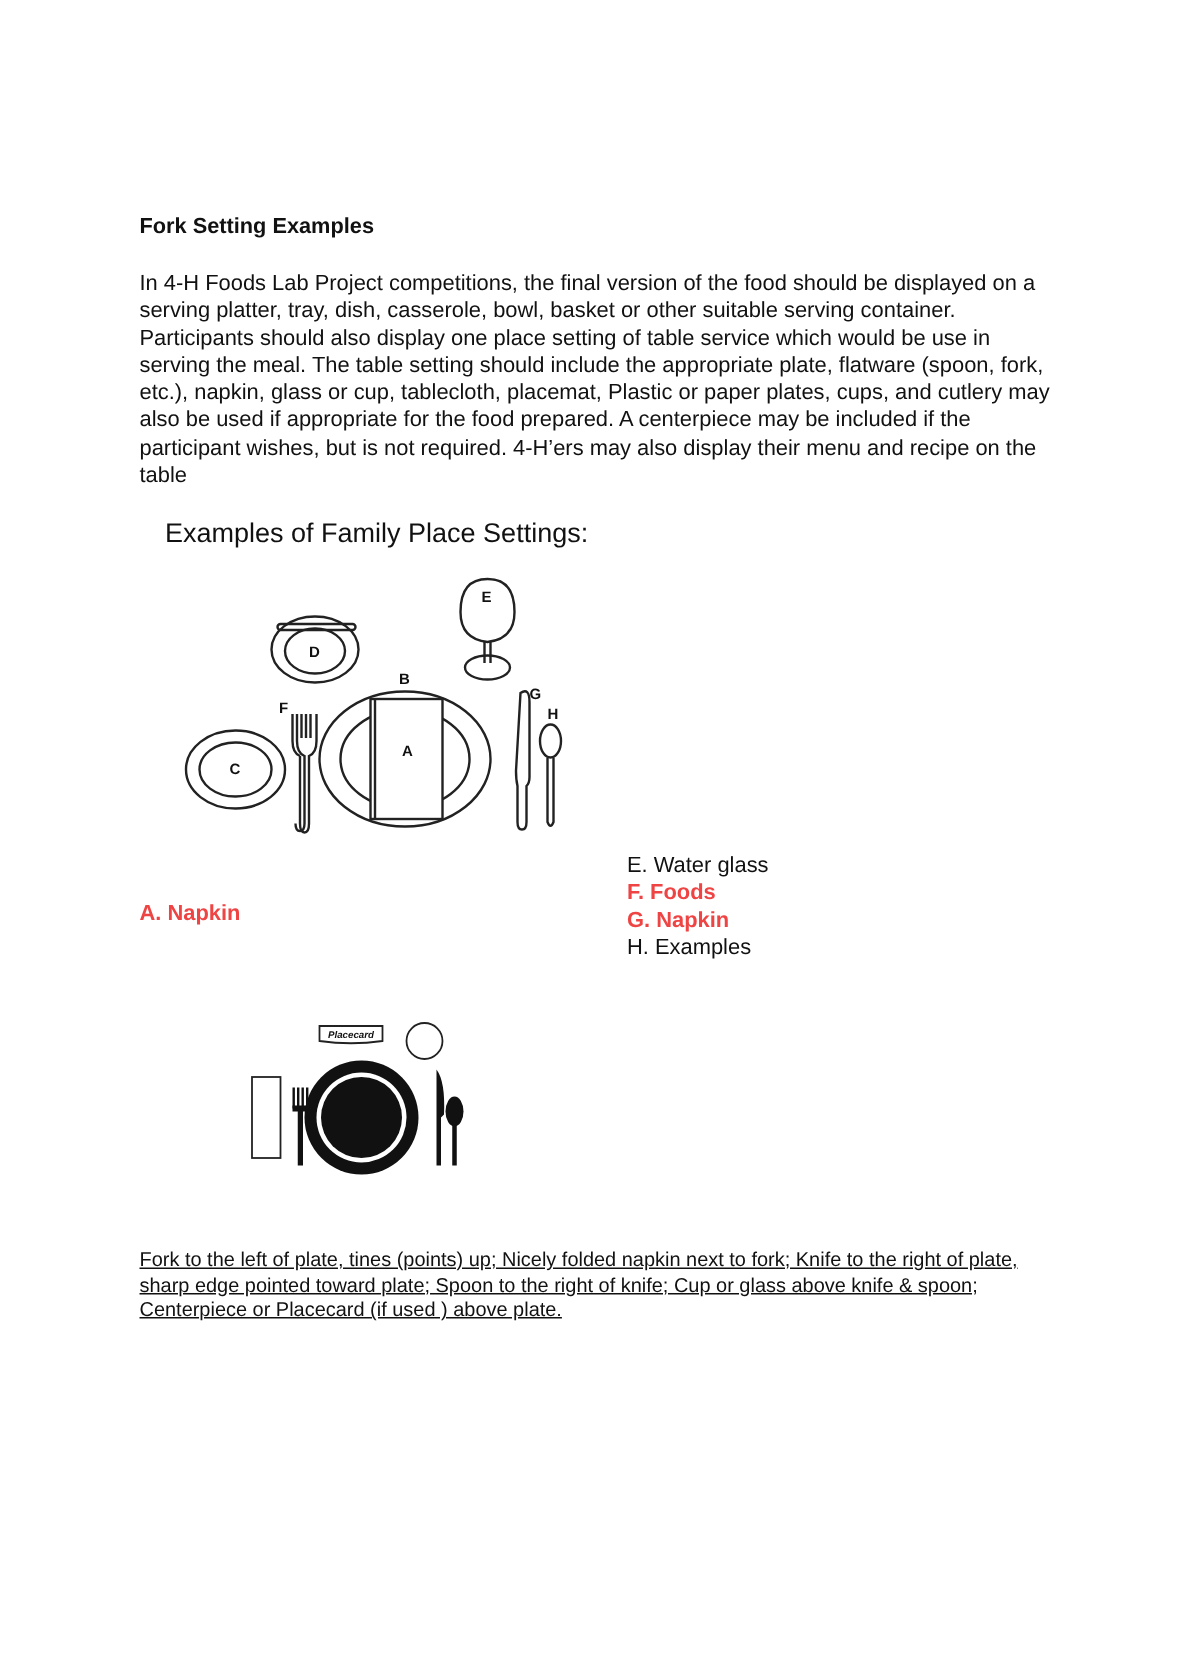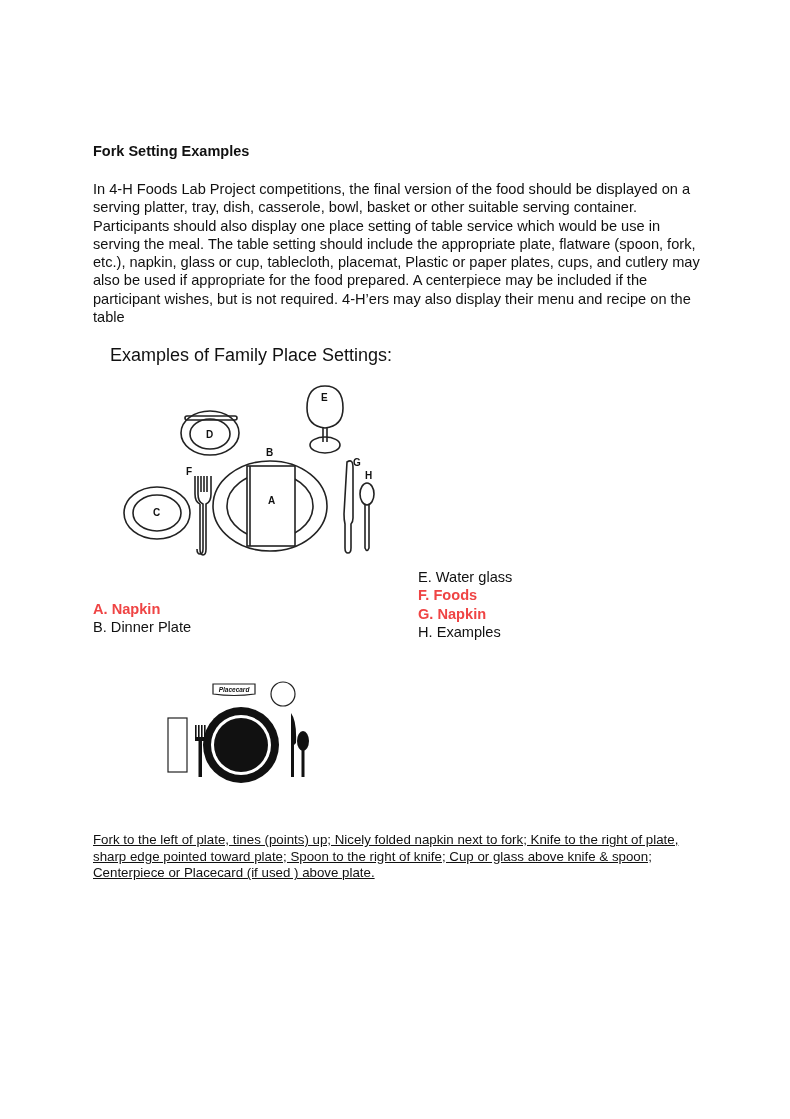--- a/index.html
+++ b/index.html
@@ -81,21 +81,20 @@
     <text x="151" y="78">B</text>
     <text x="153" y="126">A</text>
     <text x="206" y="23">E</text>
     <text x="238" y="88">G</text>
     <text x="250" y="101">H</text>
   </g>
 </svg>
 
 <div class="legend-col legend-left">
   <div class="b">A. Napkin</div>
-  <div>B. Dinner Plate</div>
 </div>
 
 <div class="legend-col legend-right">
   <div>E. Water glass</div>
   <div class="b">F. Foods</div>
   <div class="b">G. Napkin</div>
   <div>H. Examples</div>
 </div>
 
 <svg class="fig2" viewBox="0 0 150 105" xmlns="http://www.w3.org/2000/svg">

